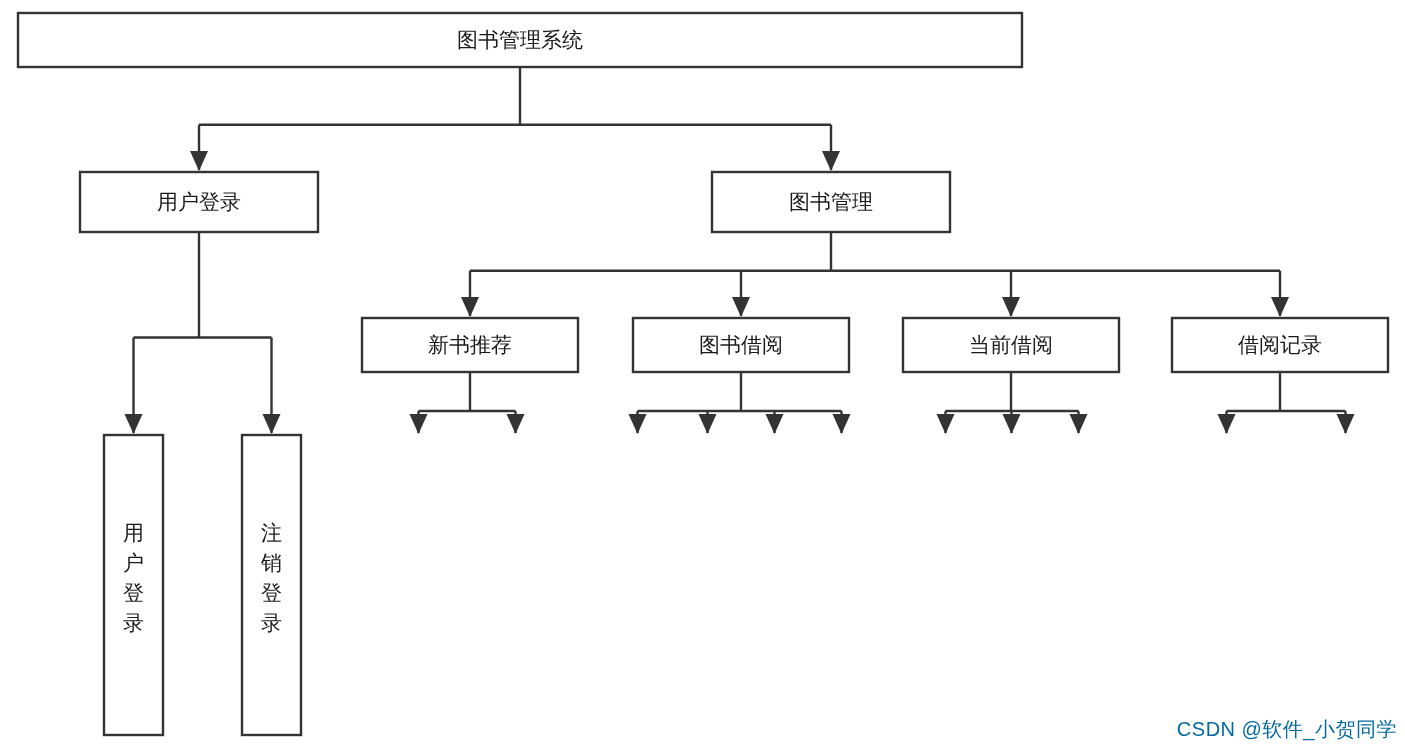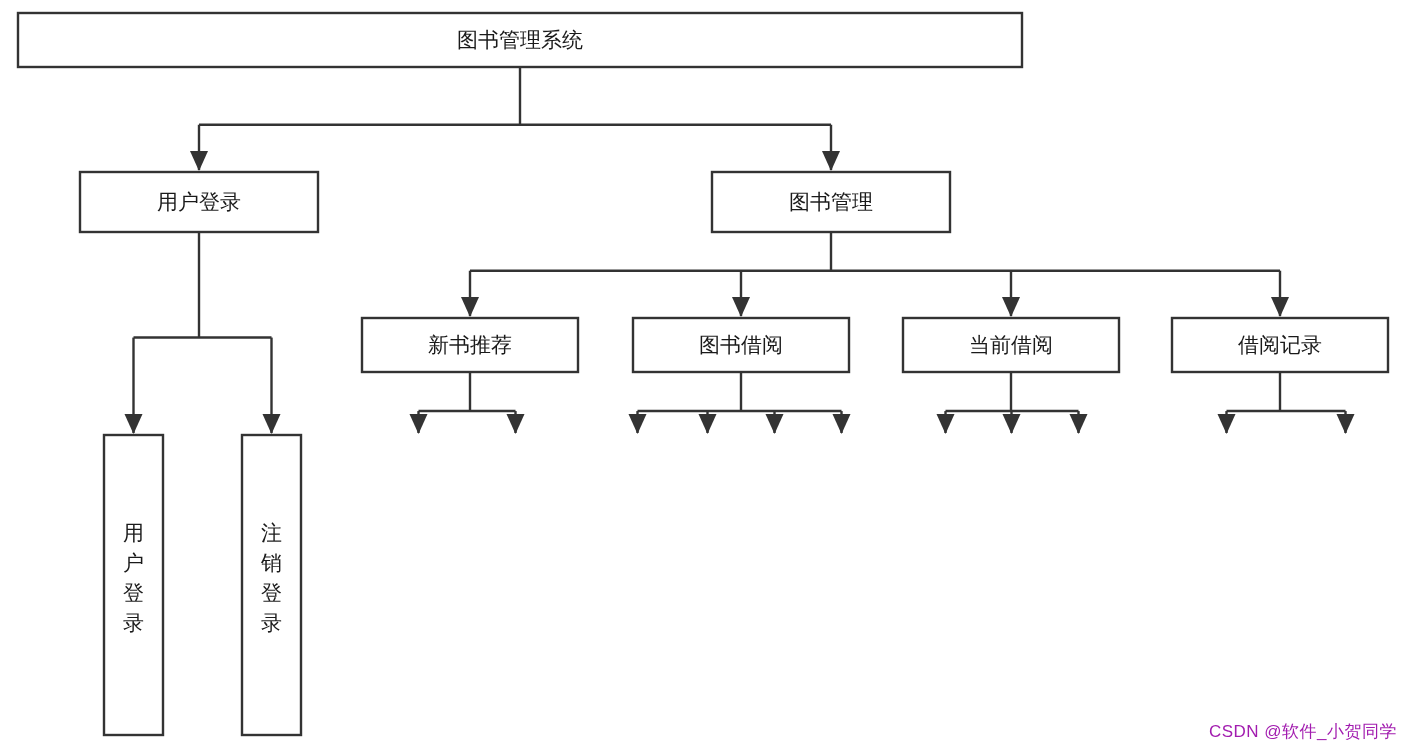--- a/index.html
+++ b/index.html
@@ -46,22 +46,22 @@
   }
   .arrow-head {
     fill: #333333;
     stroke: none;
   }
   .watermark {
     position: absolute;
     right: 8px;
     bottom: 4px;
     font-family: "Liberation Sans", "DejaVu Sans", sans-serif;
-    font-size: 17px;
-    color: #a21caf;
+    font-size: 20px;
+    color: #0369a1;
     white-space: nowrap;
     letter-spacing: 0.5px;
   }
 </style>
 </head>
 <body>
 
 <svg id="chart-root" viewBox="0 0 1405 747" xmlns="http://www.w3.org/2000/svg">
   <g id="connector-layer">
       <line x1="520" y1="67" x2="520" y2="124.75" class="connector"></line>

